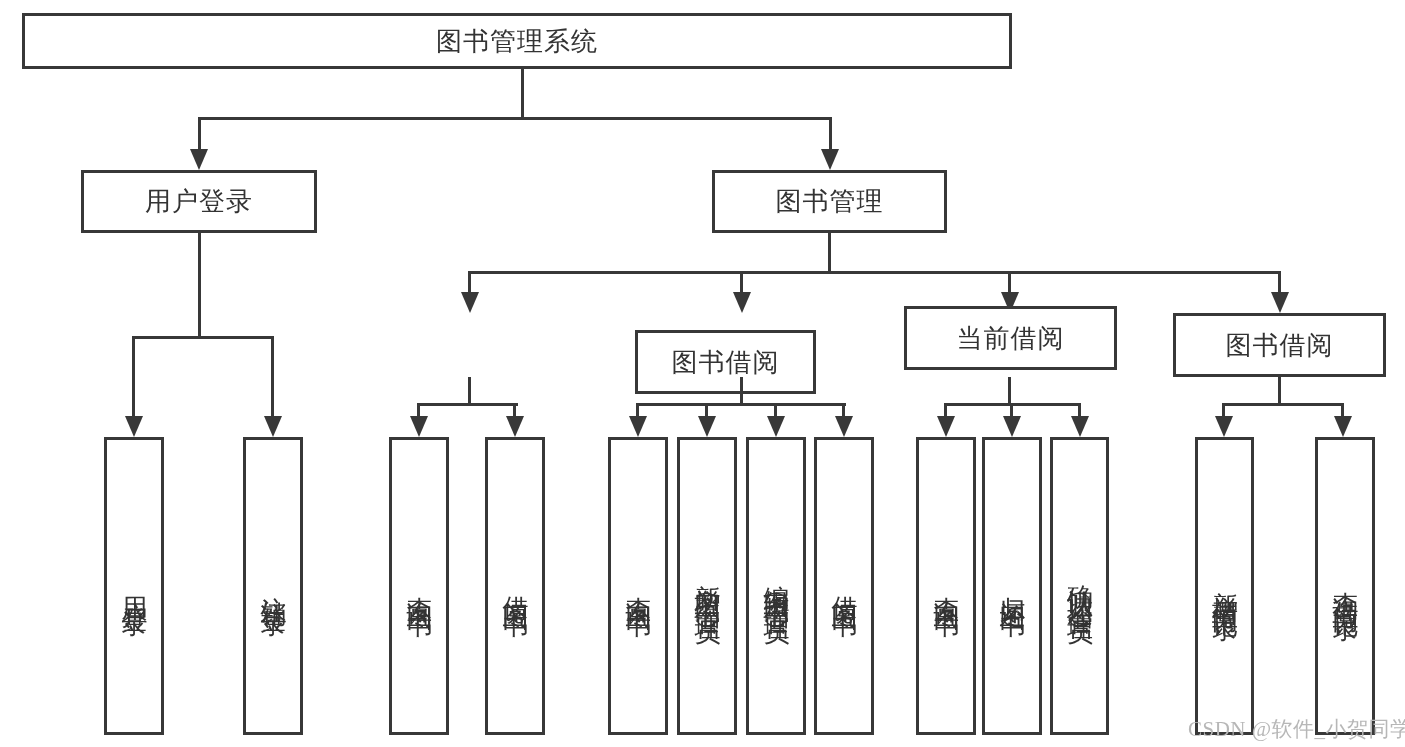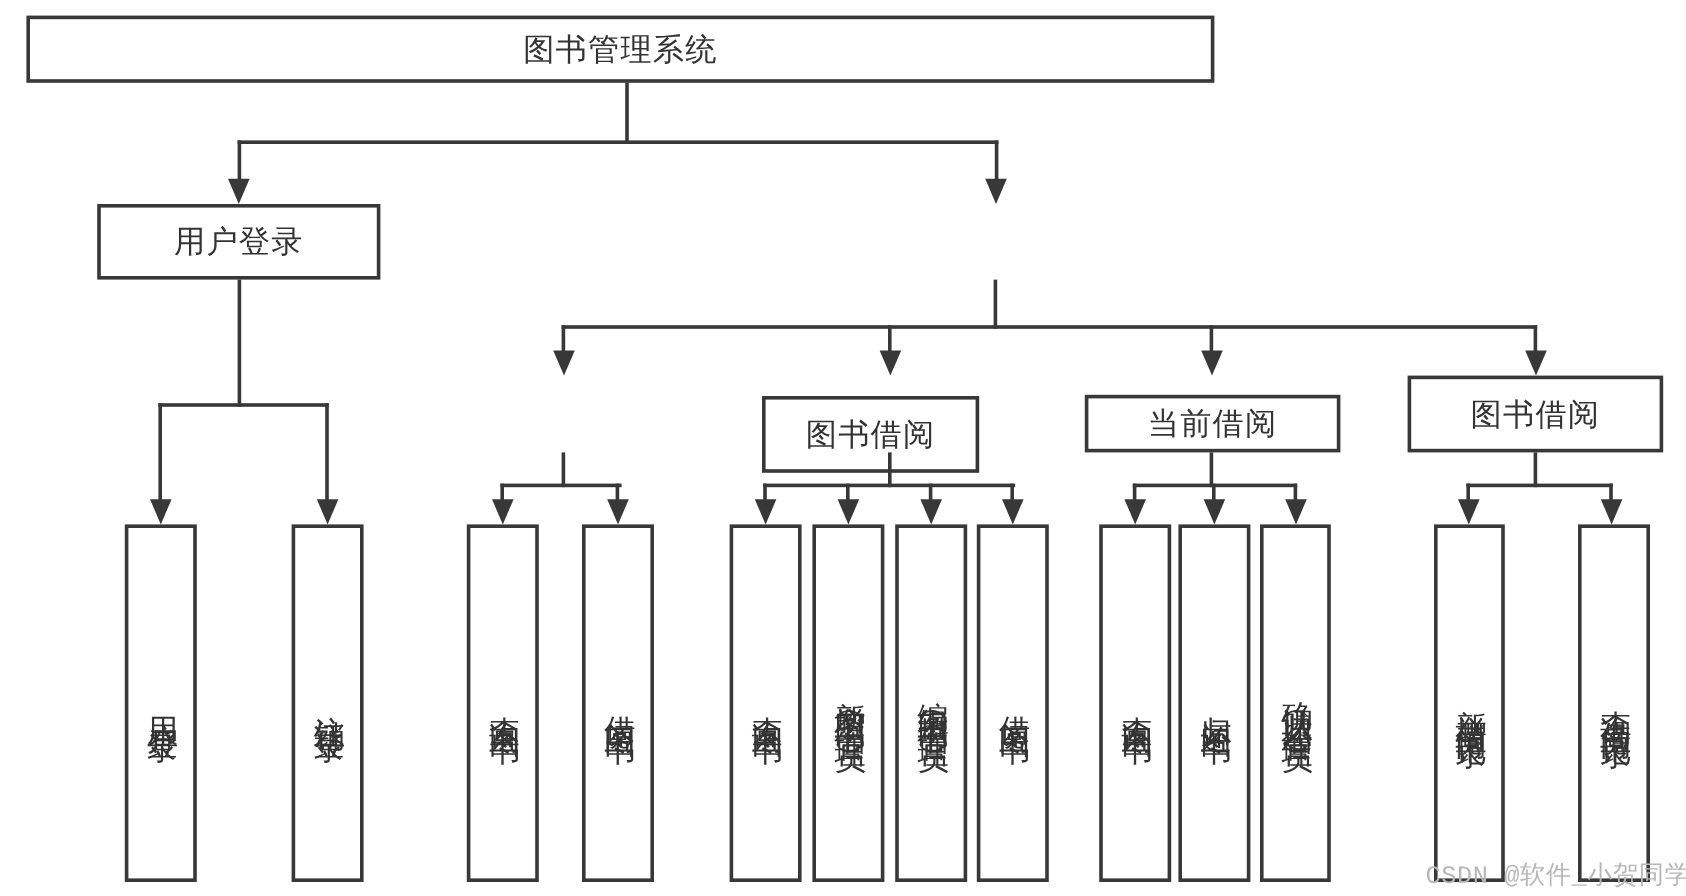--- a/index.html
+++ b/index.html
@@ -1,20 +1,20 @@
 <!DOCTYPE html>
 <html><head>
 <meta charset="utf-8">
 <style>
   html,body{margin:0;padding:0;background:#ffffff;}
   #canvas{
     position:relative;
     width:1405px;height:747px;
     background:#ffffff;
-    font-family:Liberation Mono, monospace;
+    font-family:Liberation Serif, serif;
     overflow:hidden;
   }
   .box{
     position:absolute;
     box-sizing:border-box;
     border:3px solid #383838;
     background:#ffffff;
     display:flex;align-items:center;justify-content:center;
     color:#333333;
     font-size:26px;
@@ -72,20 +72,23 @@
     <div class="line" style="left:521px;top:69px;width:3px;height:49px;"></div>
     <div class="line" style="left:198px;top:117px;width:634px;height:3px;"></div>
     <div class="line" style="left:198px;top:117px;width:3px;height:35px;"></div>
     <div class="line" style="left:829px;top:117px;width:3px;height:35px;"></div>
     <div class="arrowhead" style="left:190px;top:149px;"></div>
     <div class="arrowhead" style="left:821px;top:149px;"></div>
   </div>
 
   <div class="box" style="left:81px;top:170px;width:236px;height:63px;">
     <span>用户登录</span>
+  </div>
+  <div class="box" style="left:712px;top:170px;width:235px;height:63px;">
+    <span>图书管理</span>
   </div>
 
   <div>
     <div class="line" style="left:198px;top:233px;width:3px;height:106px;"></div>
     <div class="line" style="left:132px;top:336px;width:142px;height:3px;"></div>
     <div class="line" style="left:132px;top:336px;width:3px;height:83px;"></div>
     <div class="line" style="left:271px;top:336px;width:3px;height:83px;"></div>
     <div class="arrowhead" style="left:125px;top:416px;"></div>
     <div class="arrowhead" style="left:264px;top:416px;"></div>
   </div>
@@ -99,21 +102,21 @@
     <div class="line" style="left:1278px;top:271px;width:3px;height:24px;"></div>
     <div class="arrowhead" style="left:461px;top:292px;"></div>
     <div class="arrowhead" style="left:733px;top:292px;"></div>
     <div class="arrowhead" style="left:1001px;top:292px;"></div>
     <div class="arrowhead" style="left:1271px;top:292px;"></div>
   </div>
 
   <div class="box" style="left:635px;top:313px;width:181px;height:64px;margin-top:17px;">
     <span>图书借阅</span>
   </div>
-  <div class="box" style="left:904px;top:329px;width:213px;height:48px;">
+  <div class="box" style="left:904px;top:306px;width:213px;height:64px;">
     <span>当前借阅</span>
   </div>
   <div class="box" style="left:1173px;top:313px;width:213px;height:64px;">
     <span>图书借阅</span>
   </div>
 
   <div>
     <div class="line" style="left:468px;top:377px;width:3px;height:29px;"></div>
     <div class="line" style="left:417px;top:403px;width:101px;height:3px;"></div>
     <div class="line" style="left:417px;top:403px;width:3px;height:16px;"></div>

